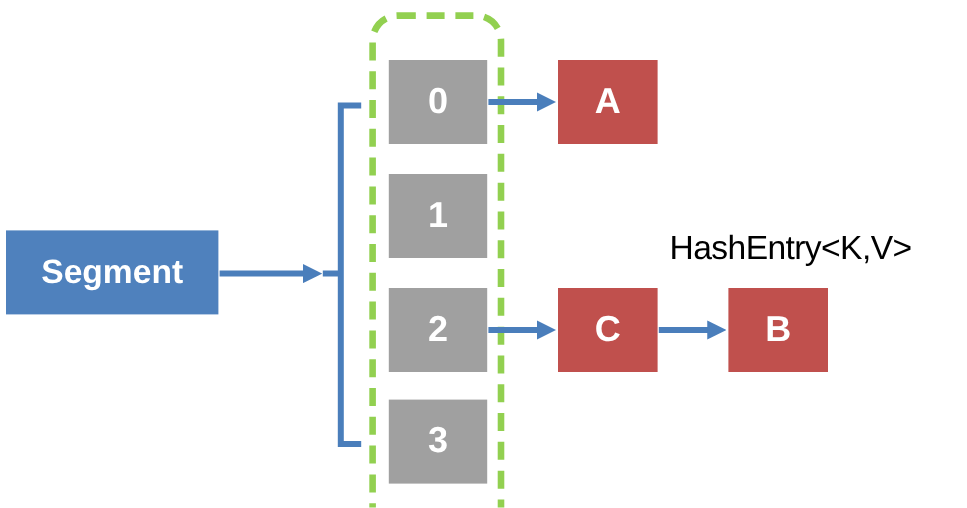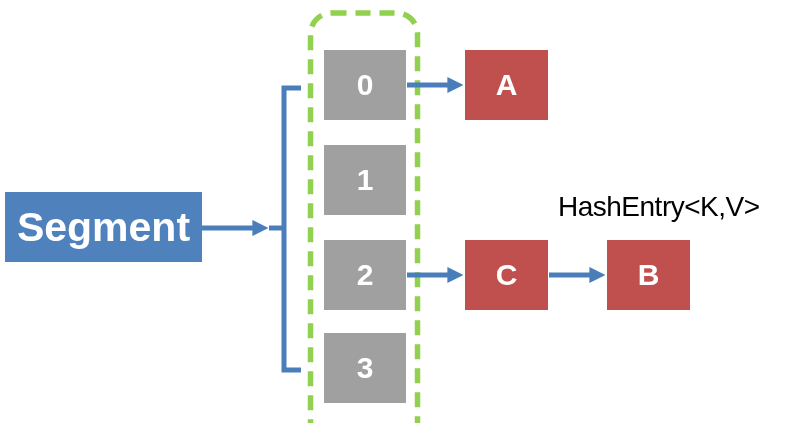--- a/index.html
+++ b/index.html
@@ -26,23 +26,23 @@
   .box {
     position: absolute;
     display: flex;
     align-items: center;
     justify-content: center;
     color: var(--c-boxtext);
     font-weight: bold;
   }
   .segment-box {
     left: 5px; top: 192px;
-    width: 197px; height: 70px;
+    width: 177px; height: 70px;
     background: var(--c-segment);
-    font-size: 41px;
+    font-size: 28px;
     text-align: right;
   }
   .slot {
     left: 324px;
     width: 82px; height: 70px;
     background: var(--c-slot);
     font-size: 30px;
   }
   .slot-0 { top: 50px; }
   .slot-1 { top: 145px; }

